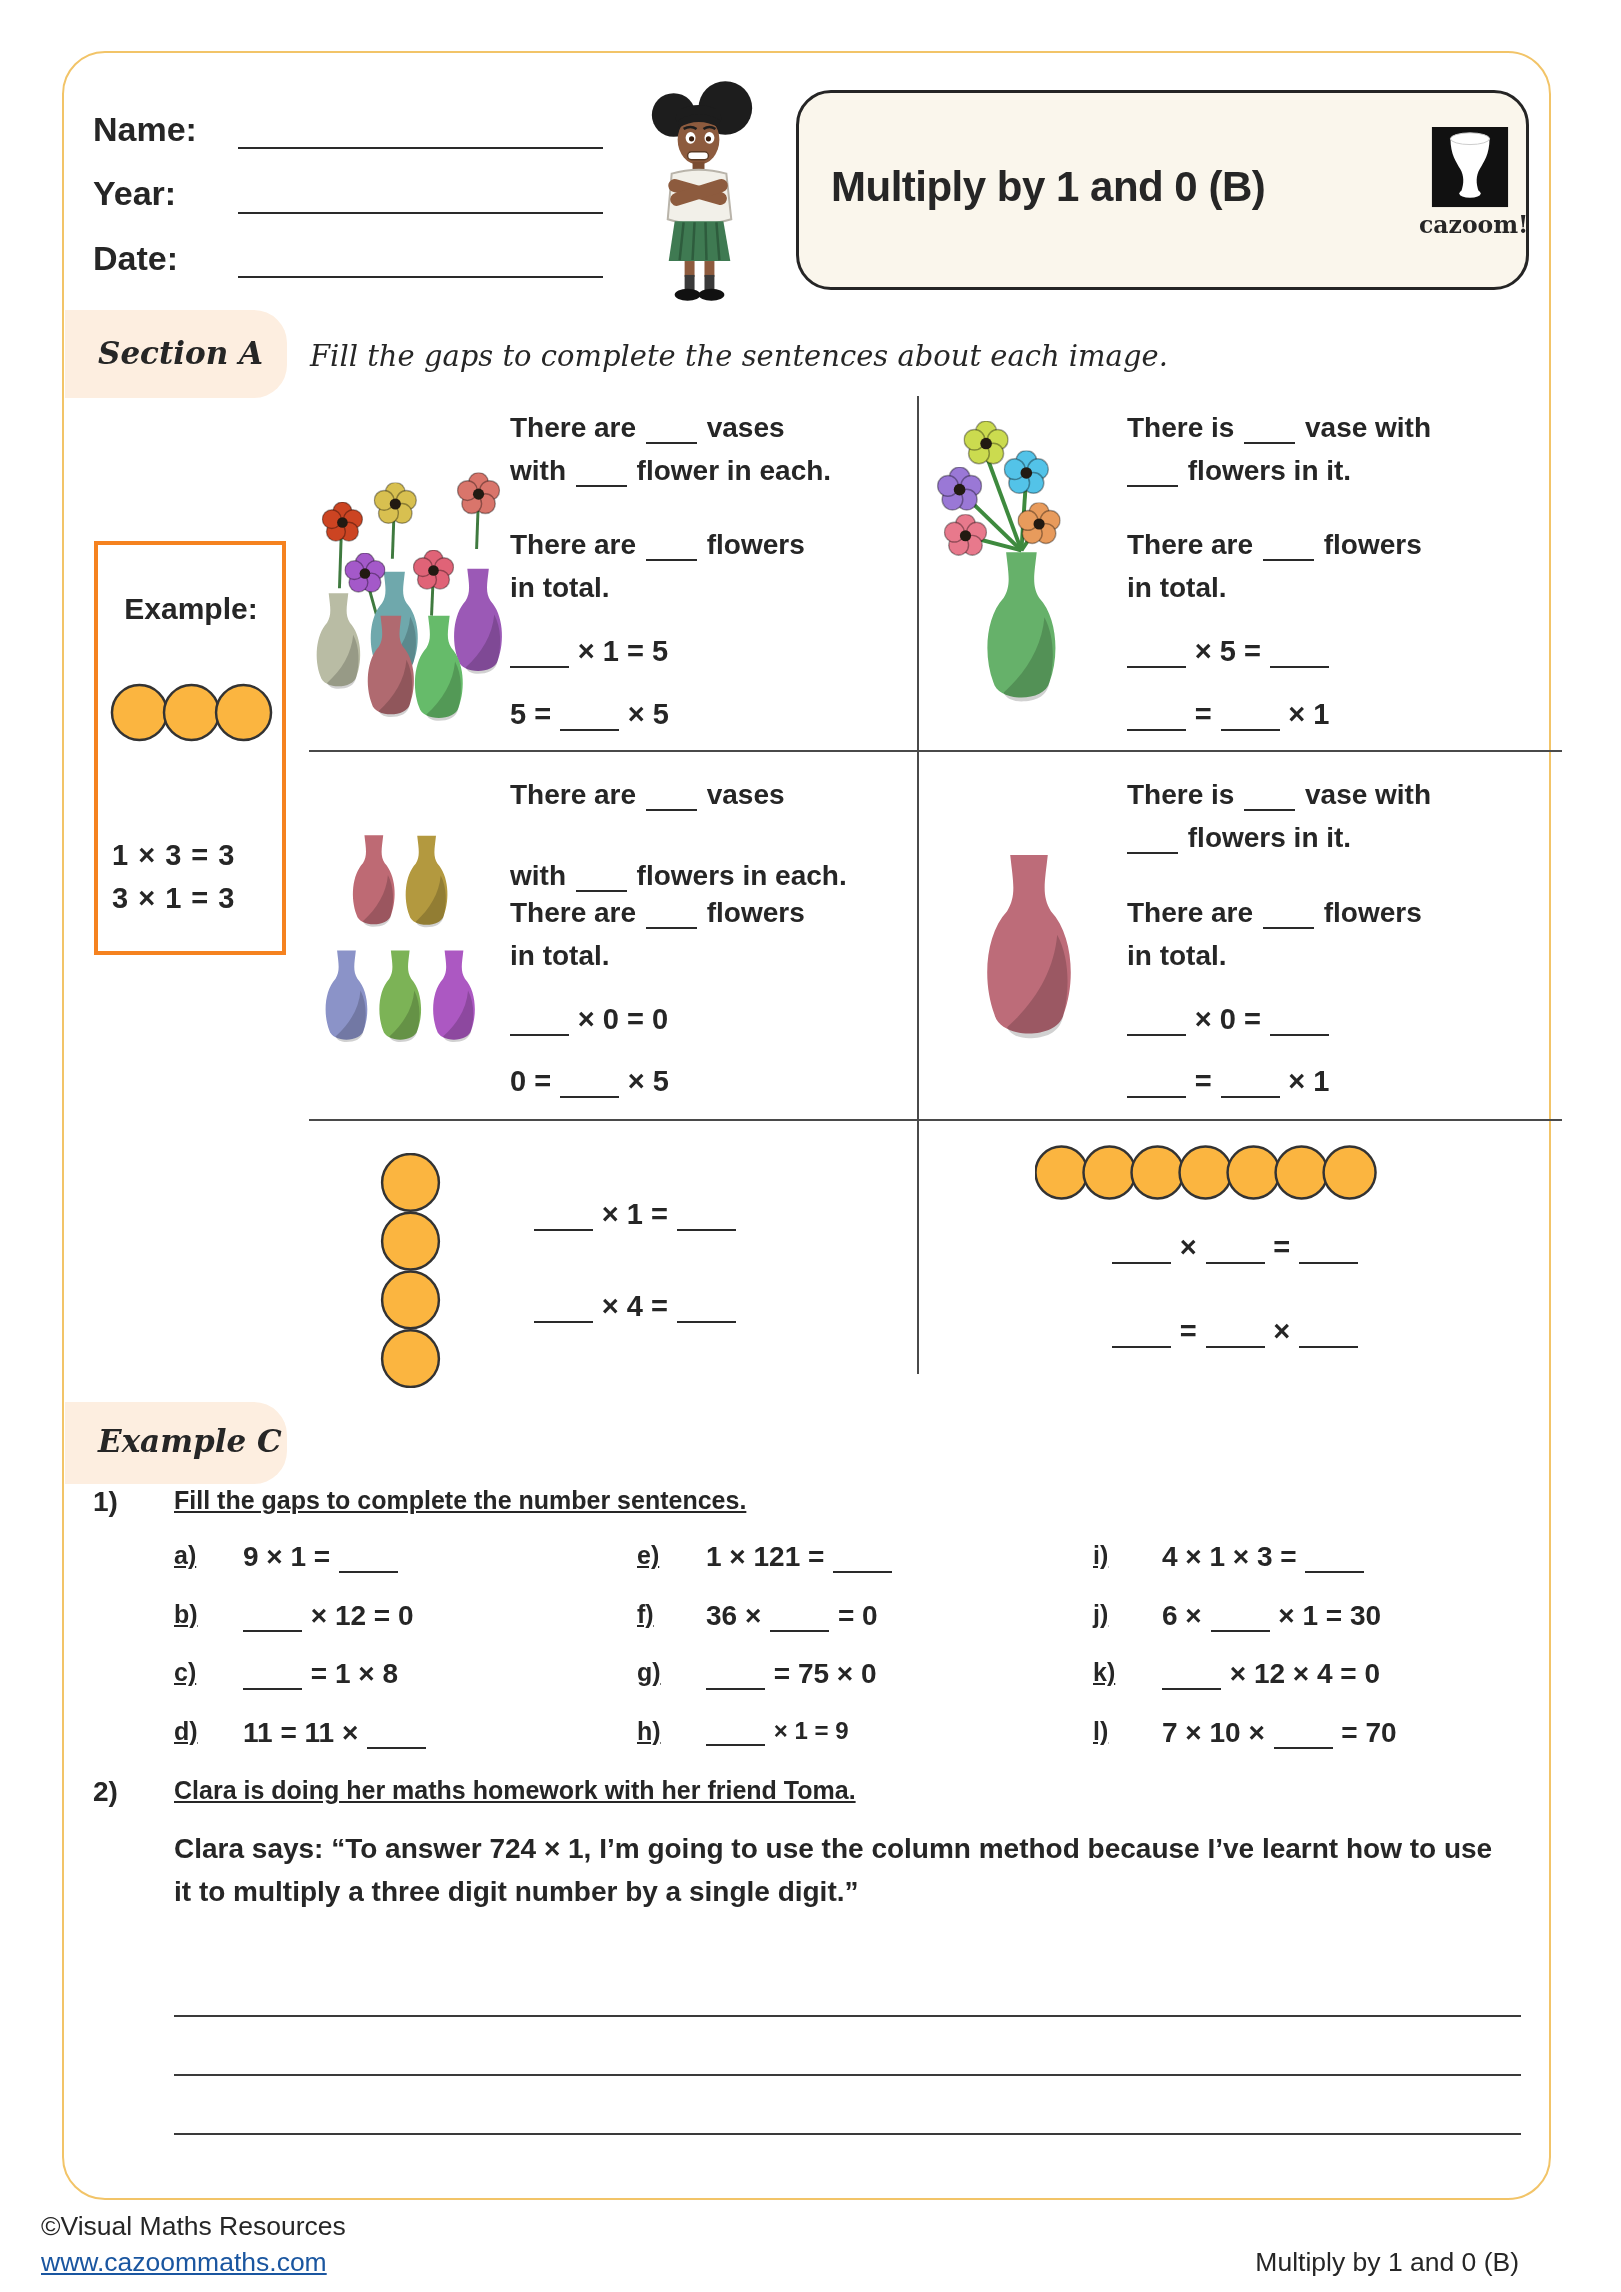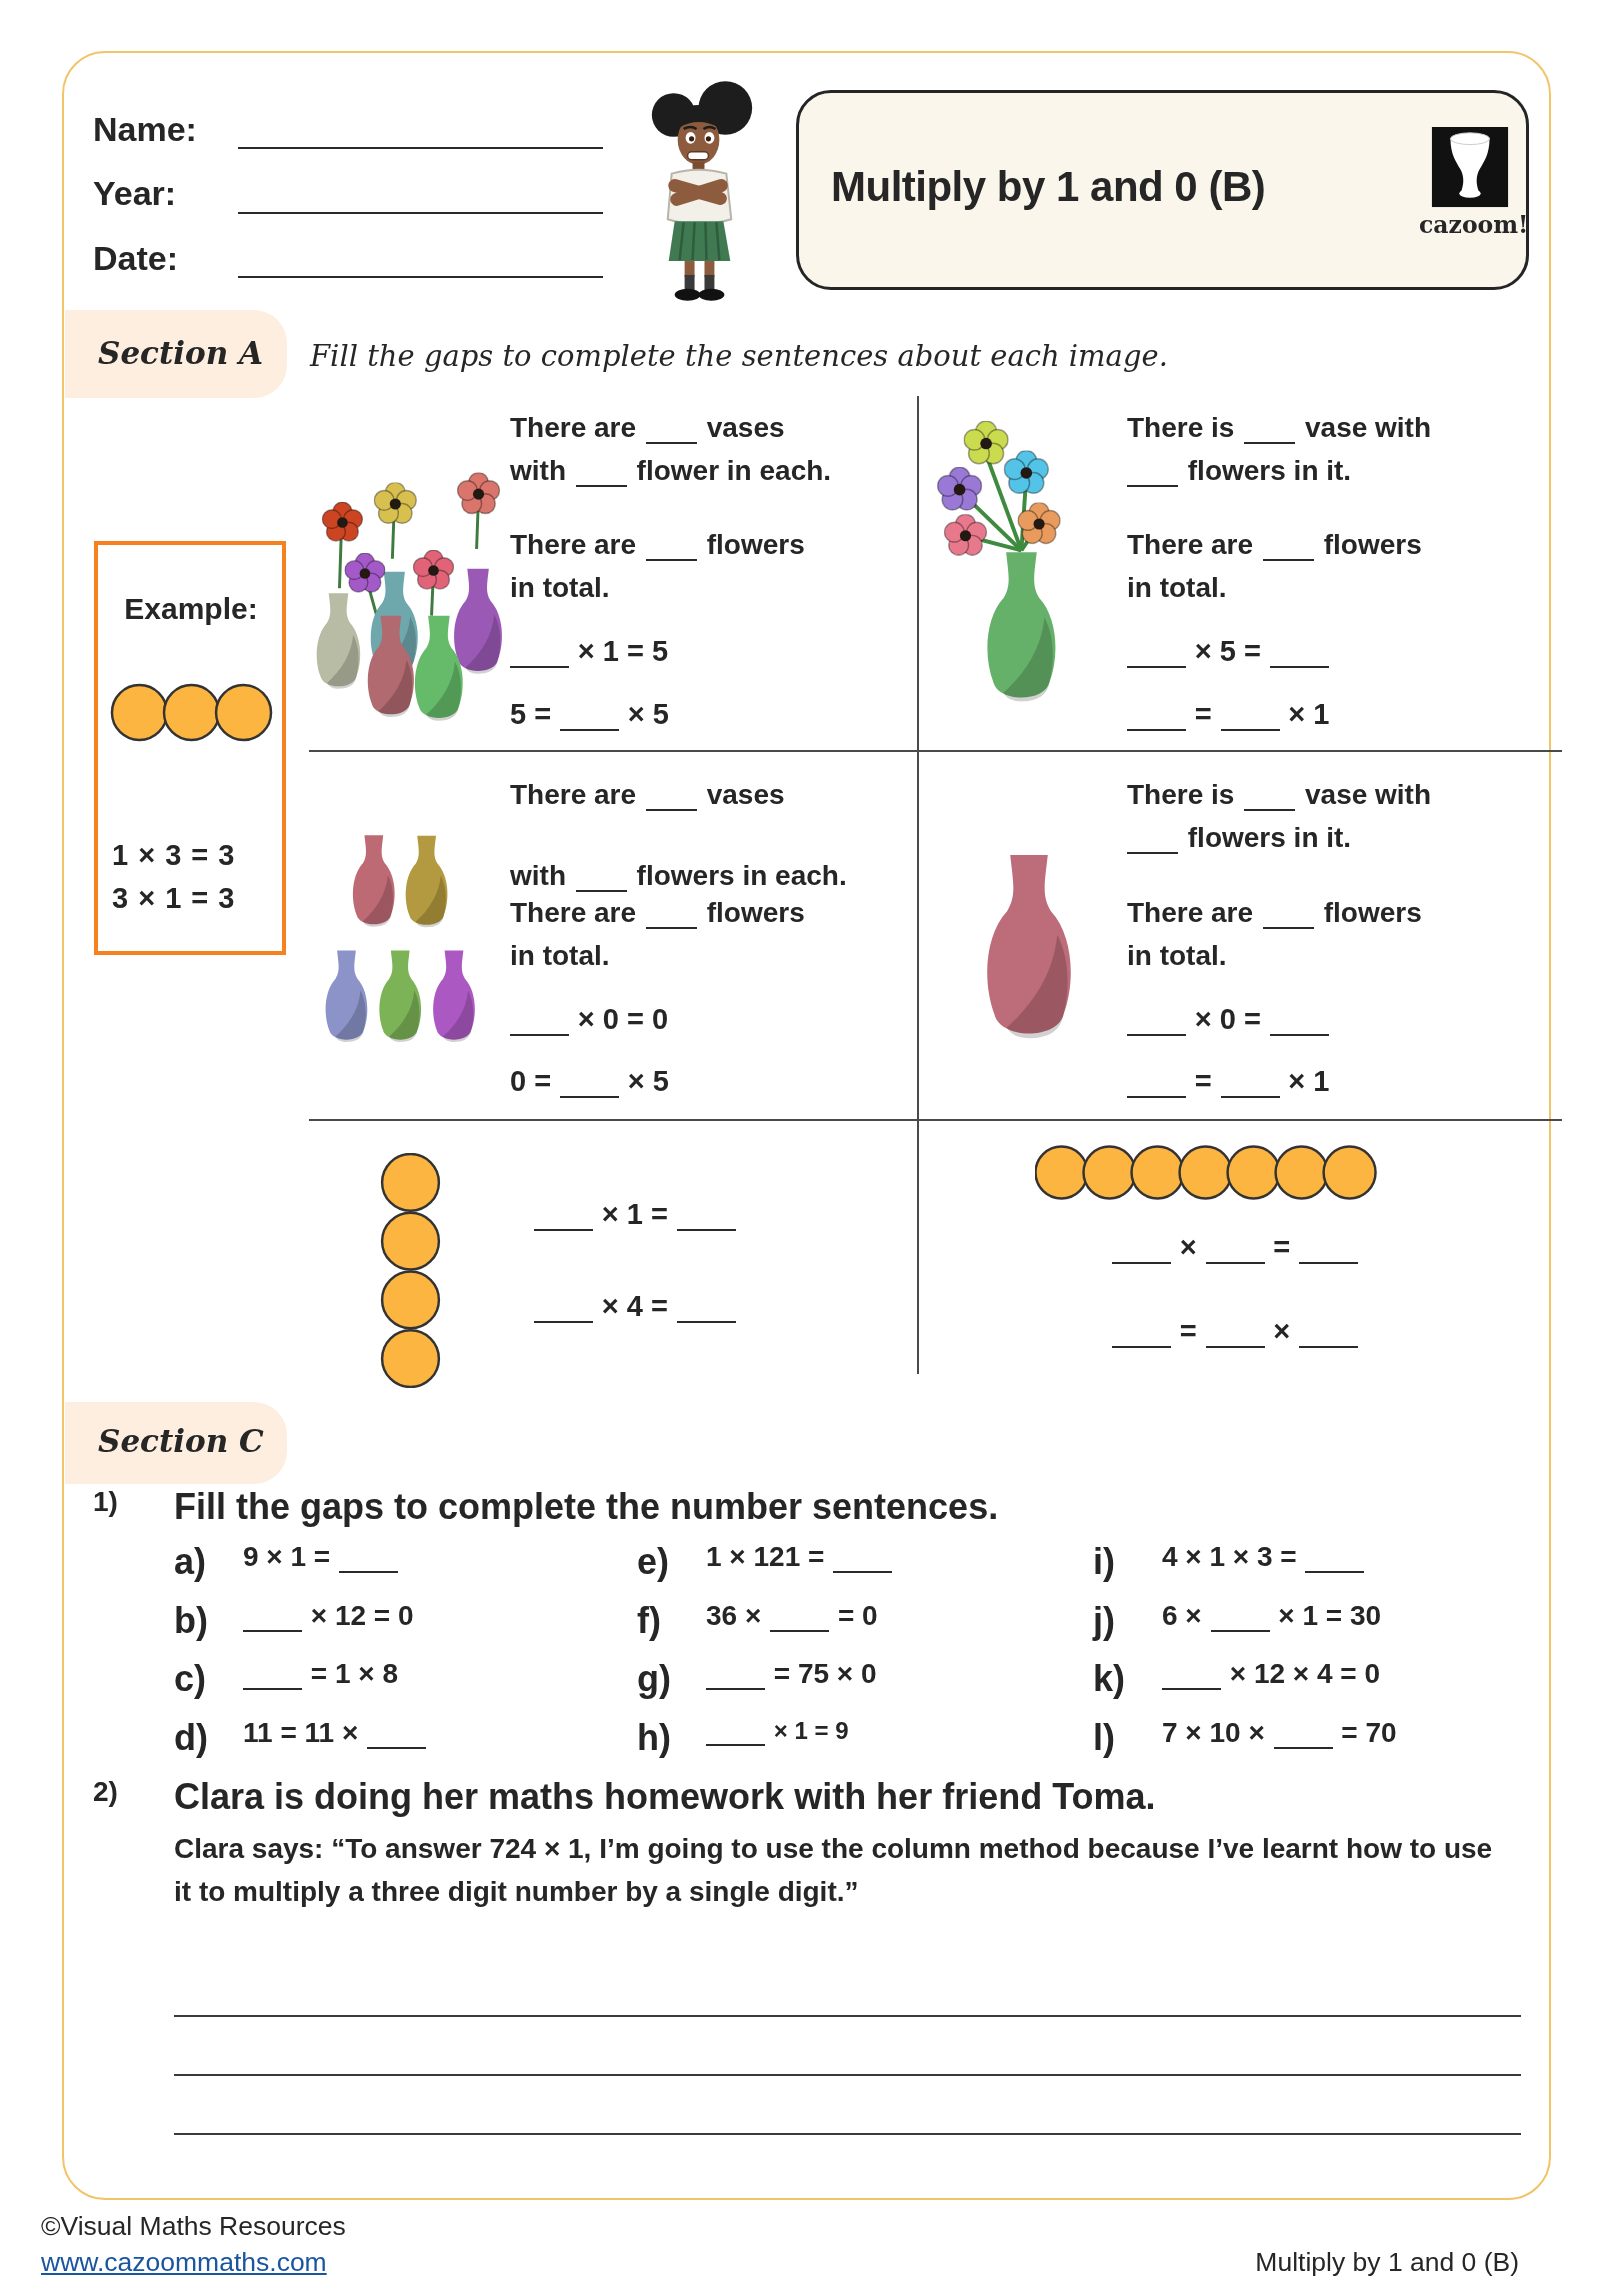--- a/index.html
+++ b/index.html
@@ -19,21 +19,21 @@
   .examplebox{left:94px;top:541px;width:184px;height:406px;border:4.9px solid #F5821F;}
   .exlabel{left:94px;top:592px;width:194px;text-align:center;font-size:30px;font-weight:bold;}
   .exeq{font-size:29px;font-weight:bold;letter-spacing:1px;}
   .sent{font-size:28px;font-weight:bold;white-space:nowrap;}
   .blank{display:inline-block;width:51px;height:23.5px;border-bottom:2.5px solid #2a2a2a;vertical-align:-6.9px;margin:0 9.8px;}
   .eq{font-size:29px;font-weight:bold;white-space:nowrap;}
   .eq .blank{width:59px;margin:0 8.8px;}
   .vline{width:2px;background:#4a4a4a;}
   .hrule{height:2px;background:#4a4a4a;}
   .qnum{font-size:28px;font-weight:bold;}
-  .qtext{font-size:36px;font-weight:bold;}
+  .qtext{font-size:25px;font-weight:bold;text-decoration:underline;}
   .para{font-size:28px;font-weight:bold;line-height:43px;}
   .ansline{border-top:2.9px solid #3a3a3a;height:0;}
   .foot{font-size:26.5px;}
   .footlink{font-size:26.5px;color:#1A56A0;text-decoration:underline;}
 </style>
 </head>
 <body>
 
 <div id="page">
 
@@ -207,21 +207,21 @@
     <circle cx="125" cy="28" r="26.5" fill="#FBB540" stroke="#333" stroke-width="2.5"></circle>
     <circle cx="174" cy="28" r="26.5" fill="#FBB540" stroke="#333" stroke-width="2.5"></circle>
     <circle cx="223" cy="28" r="26.5" fill="#FBB540" stroke="#333" stroke-width="2.5"></circle>
     <circle cx="272" cy="28" r="26.5" fill="#FBB540" stroke="#333" stroke-width="2.5"></circle>
     <circle cx="321" cy="28" r="26.5" fill="#FBB540" stroke="#333" stroke-width="2.5"></circle>
   </svg>
   <div class="abs eq" style="left:1112px;top:1231px;"><span class="blank" style="margin-left:0;"></span><span>×</span><span class="blank"></span><span>=</span><span class="blank"></span></div>
   <div class="abs eq" style="left:1112px;top:1315px;"><span class="blank" style="margin-left:0;"></span><span>=</span><span class="blank"></span><span>×</span><span class="blank"></span></div>
 
   <div class="abs secbox" style="left:65px;top:1402px;width:222px;height:82px;"></div>
-  <div class="abs seclabel" style="left:98px;top:1423px;">Section C</div>
+  <div class="abs seclabel" style="left:98px;top:1423px;">Example C</div>
 
   <div class="abs qnum" style="left:93px;top:1486px;">1)</div>
   <div class="abs qtext" style="left:174px;top:1486px;">Fill the gaps to complete the number sentences.</div>
 
   <div class="abs qtext" style="left:174px;top:1541px;">a)</div>
   <div class="abs eq" style="left:243px;top:1541px;font-size:28px;"><span>9 × 1 =</span><span class="blank"></span></div>
   <div class="abs qtext" style="left:174px;top:1600px;">b)</div>
   <div class="abs eq" style="left:243px;top:1600px;font-size:28px;"><span class="blank" style="margin-left:0;"></span><span>× 12 = 0</span></div>
   <div class="abs qtext" style="left:174px;top:1658px;">c)</div>
   <div class="abs eq" style="left:243px;top:1658px;font-size:28px;"><span class="blank" style="margin-left:0;"></span><span>= 1 × 8</span></div>

